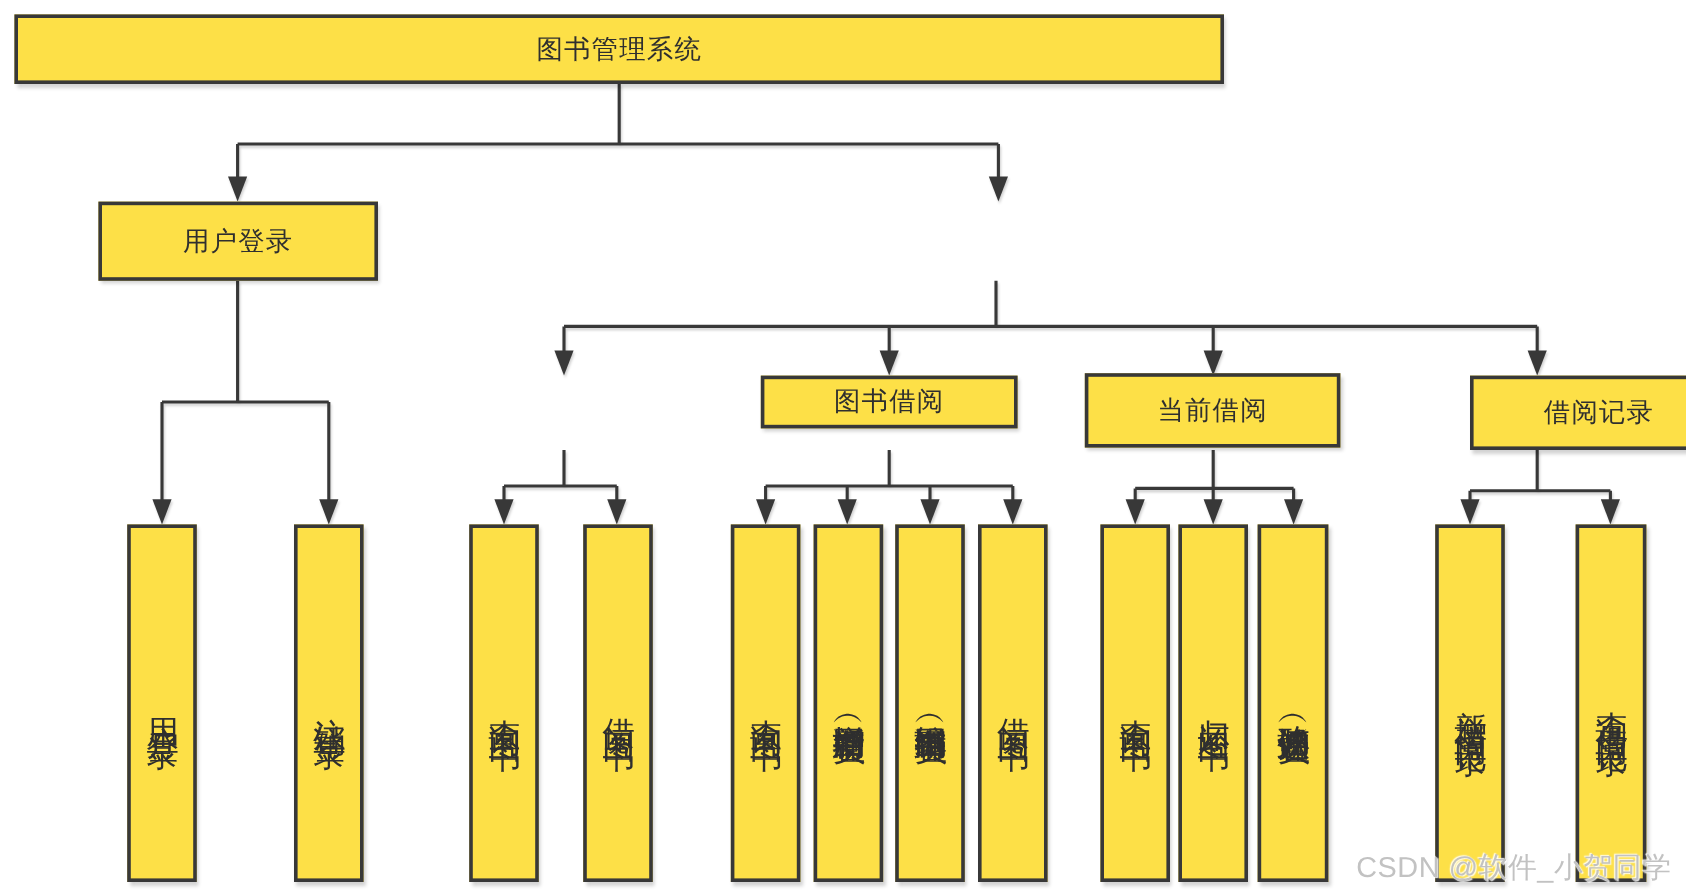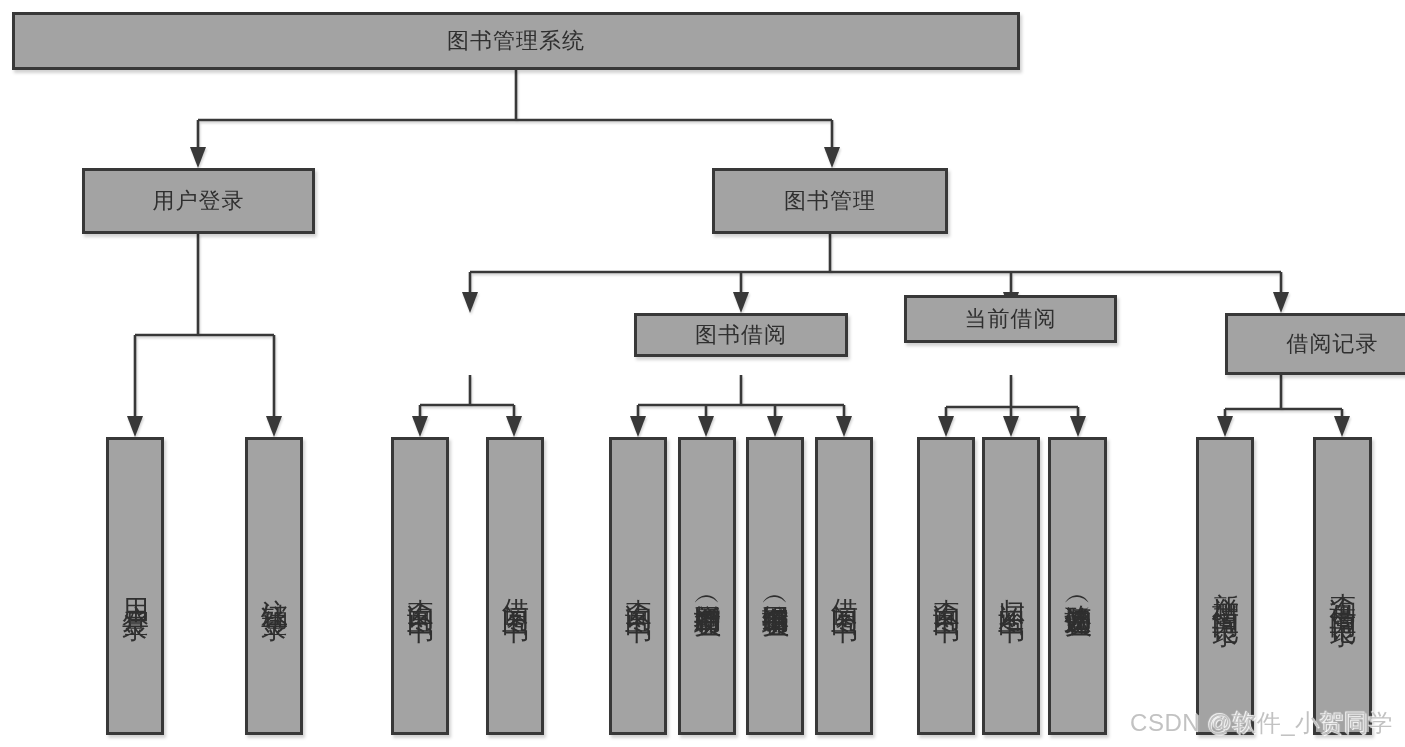--- a/index.html
+++ b/index.html
@@ -11,21 +11,21 @@
     background:var(--bg);
     font-family:"Liberation Sans","DejaVu Sans",sans-serif;
     color:var(--text);
   }
   #connectors{position:absolute;left:0;top:0;z-index:1;
     filter:drop-shadow(1.5px 2px 1px rgba(0,0,0,0.18));}
   #connectors .ln{stroke:var(--line);stroke-width:2.6;fill:none;}
   #connectors .ar{fill:var(--line);stroke:none;}
   .box{
     position:absolute; z-index:2; box-sizing:border-box;
-    background:#a3a3a3; border:3px solid var(--line);
+    background:#fde047; border:3px solid var(--line);
     display:flex; align-items:center; justify-content:center;
     box-shadow:2px 3px 3px rgba(0,0,0,0.18);
     color:var(--text); white-space:nowrap;
   }
   .h{font-size:22px; letter-spacing:1px;}
   .v{
     writing-mode:vertical-rl; text-orientation:mixed;
     font-size:27px; letter-spacing:6px; line-height:1;
     padding-top:6px;
   }
@@ -73,24 +73,23 @@
     <polygon class="ar" points="1070,416 1086,416 1078,437"></polygon>
 
     <path class="ln" d="M1281 375 V409 M1225 409 H1342 M1225 409 V427 M1342 409 V427"></path>
     <polygon class="ar" points="1217,416 1233,416 1225,437"></polygon>
     <polygon class="ar" points="1334,416 1350,416 1342,437"></polygon>
   </svg>
 
   <div class="box h" style="left:12px;top:12px;width:1008px;height:58px">图书管理系统</div>
 
   <div class="box h" style="left:82px;top:168px;width:233px;height:66px">用户登录</div>
-  <div class="box h" style="left:712px;top:168px;width:236px;height:66px">图书管理</div>
 
   <div class="box h" style="left:634px;top:313px;width:214px;height:44px">图书借阅</div>
-  <div class="box h" style="left:904px;top:295px;width:213px;height:48px">当前借阅</div>
+  <div class="box h" style="left:904px;top:311px;width:213px;height:62px">当前借阅</div>
   <div class="box h" style="left:1225px;top:313px;width:215px;height:62px">借阅记录</div>
 
   <div class="box v" style="left:106px;top:437px;width:58px;height:298px">用户登录</div>
   <div class="box v" style="left:245px;top:437px;width:58px;height:298px">注销登录</div>
 
   <div class="box v" style="left:391px;top:437px;width:58px;height:298px">查询图书</div>
   <div class="box v" style="left:486px;top:437px;width:58px;height:298px">借阅图书</div>
 
   <div class="box v" style="left:609px;top:437px;width:58px;height:298px">查询图书</div>
   <div class="box v tight" style="left:678px;top:437px;width:58px;height:298px">新增图书（管理员）</div>

